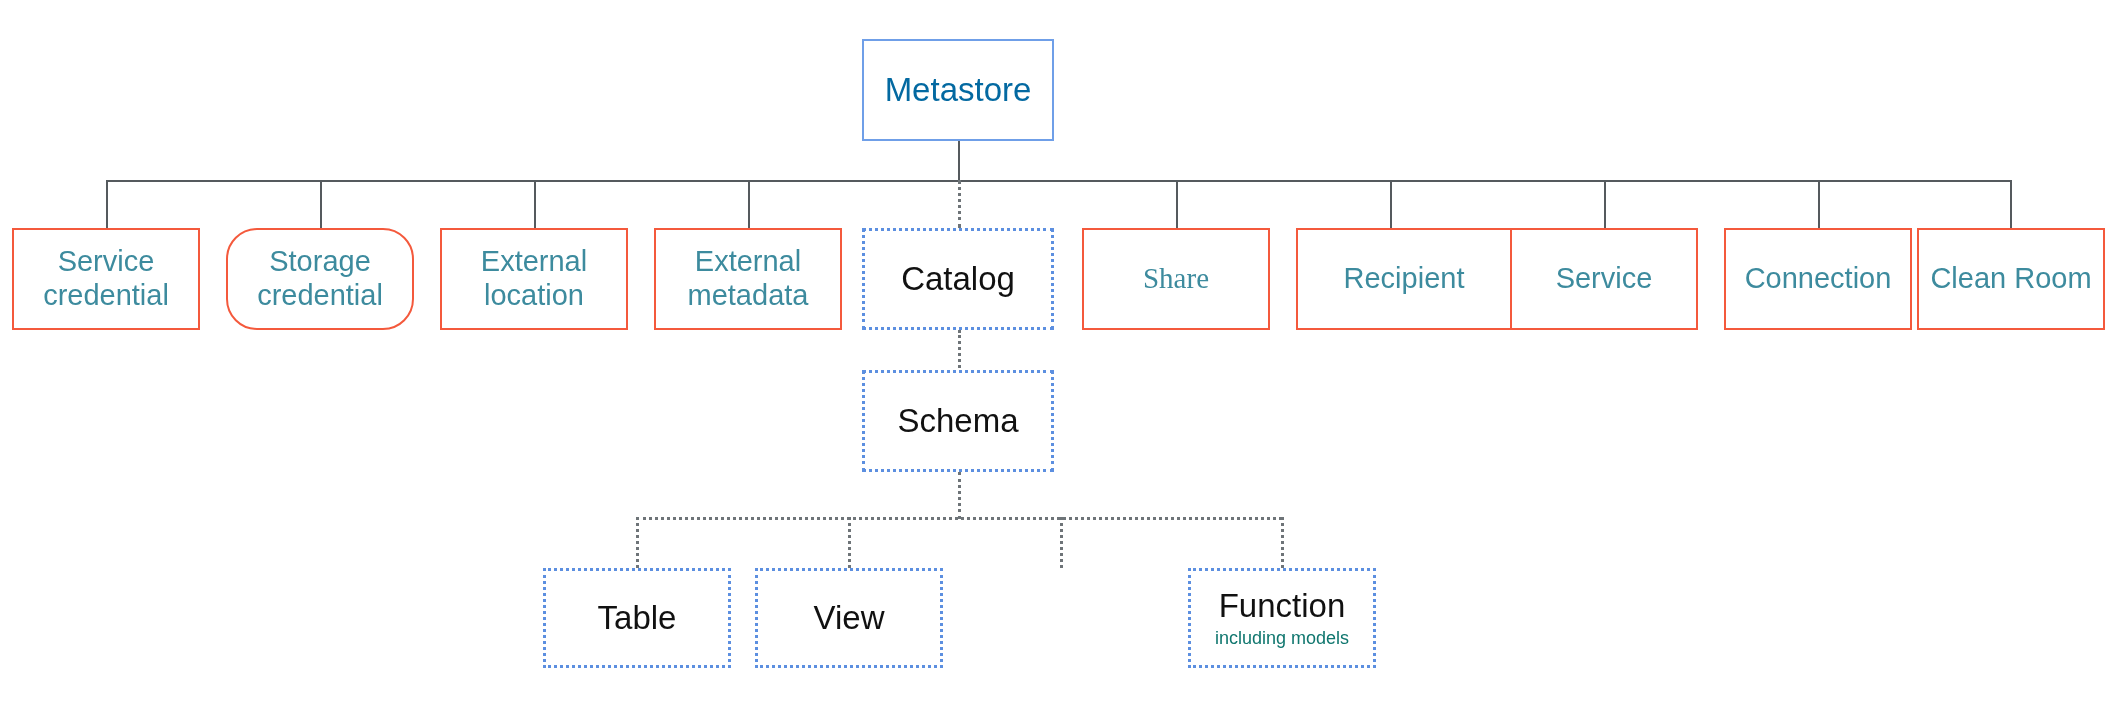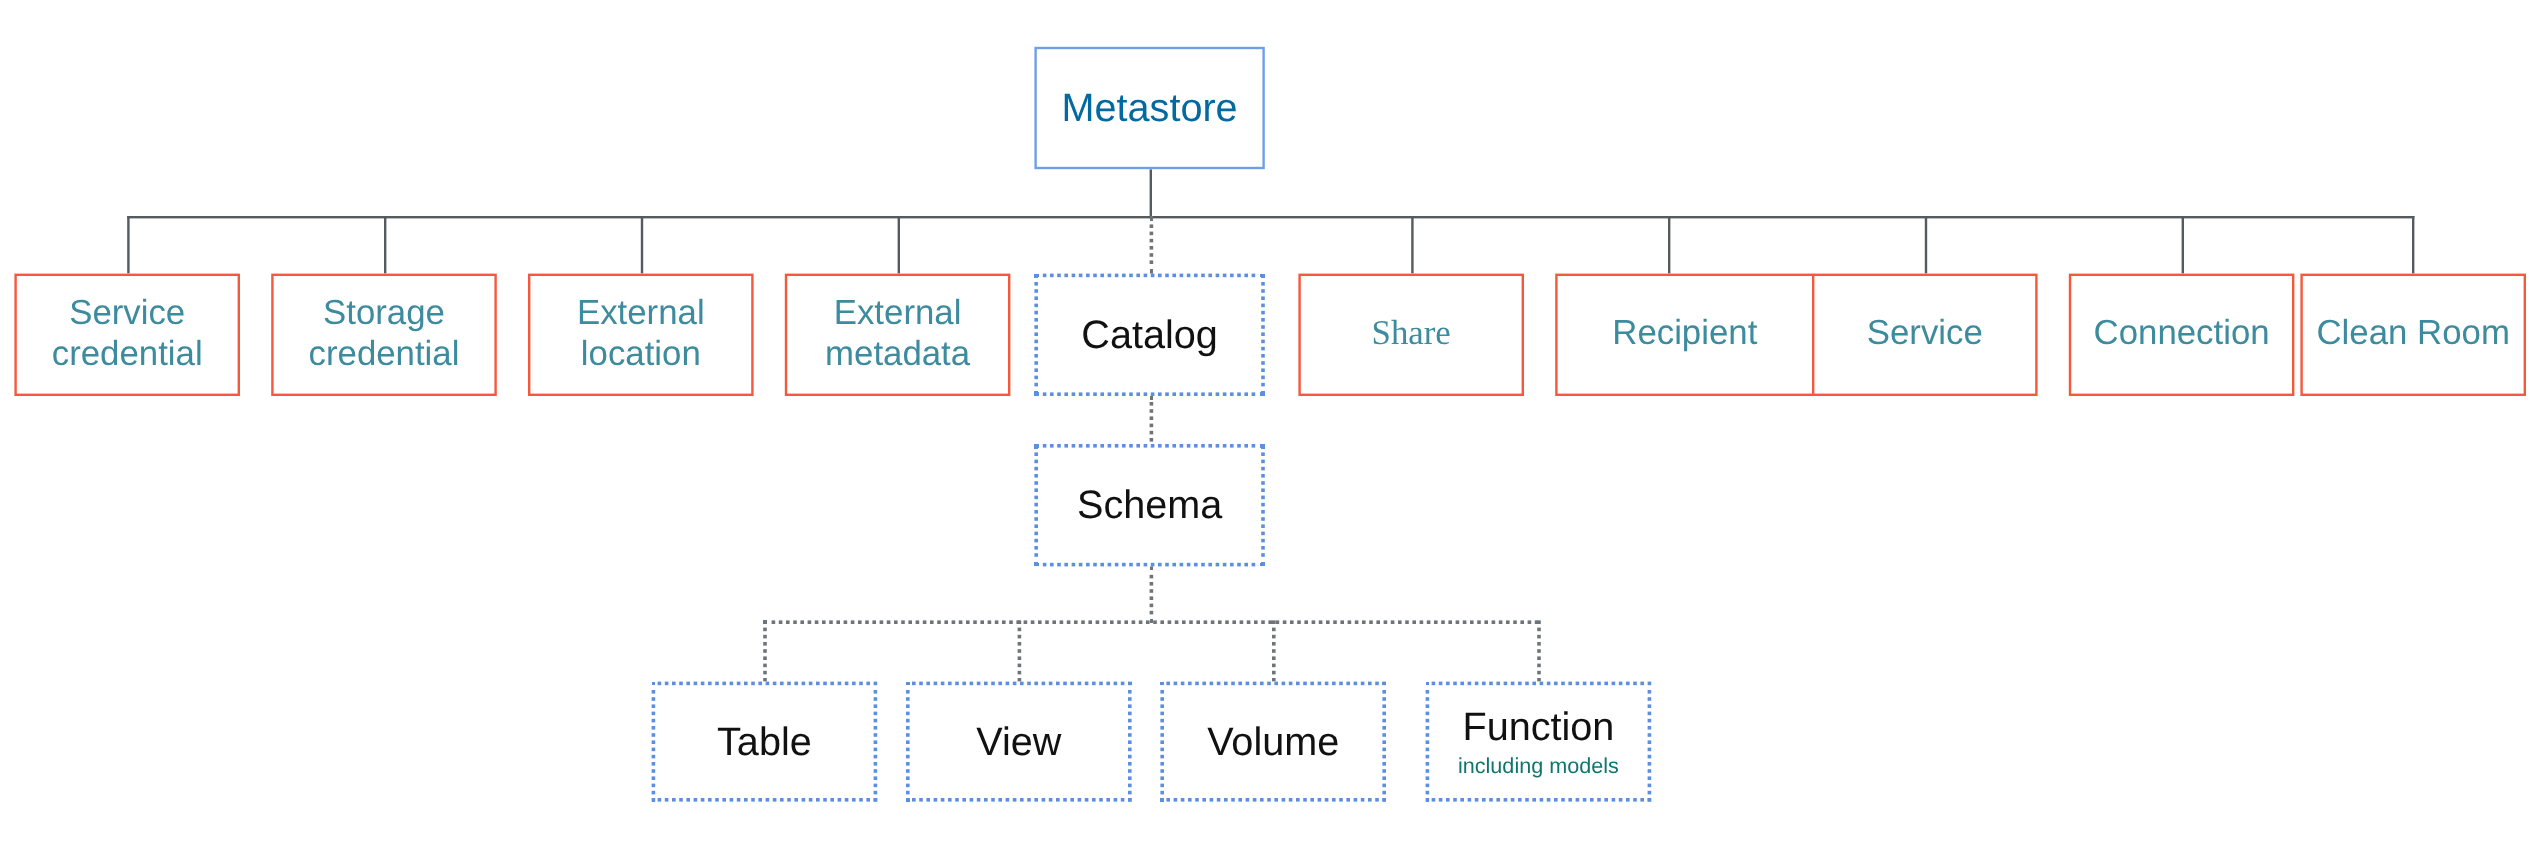--- a/index.html
+++ b/index.html
@@ -102,21 +102,21 @@
 
   <div class="node blue-solid" style="left:862px; top:39px; width:192px; height:102px;">
     <span class="label">Metastore</span>
   </div>
 
   <div class="node red" style="left:12px; top:228px; width:188px; height:102px;">
     <span class="label">Service</span>
     <span class="label">credential</span>
   </div>
 
-  <div class="node red" style="left:226px; top:228px; width:188px; height:102px;">
+  <div class="node red" style="left:226px; top:228px; width:188px; height:102px;border-radius:31px;">
     <span class="label">Storage</span>
     <span class="label">credential</span>
   </div>
 
   <div class="node red" style="left:440px; top:228px; width:188px; height:102px;">
     <span class="label">External</span>
     <span class="label">location</span>
   </div>
 
   <div class="node red" style="left:654px; top:228px; width:188px; height:102px;">
@@ -153,22 +153,19 @@
   </div>
 
   <div class="node blue-dotted" style="left:543px; top:568px; width:188px; height:100px;">
     <span class="label">Table</span>
   </div>
 
   <div class="node blue-dotted" style="left:755px; top:568px; width:188px; height:100px;">
     <span class="label">View</span>
   </div>
 
-  <div class="node blue-dotted" style="left:967px; top:568px; width:188px; height:100px;">
-    <span class="label">Volume</span>
-  </div>
 
   <div class="node blue-dotted" style="left:1188px; top:568px; width:188px; height:100px;">
     <span class="label">Function</span>
     <span class="sublabel">including models</span>
   </div>
 
 </div>
 
 </body></html>

